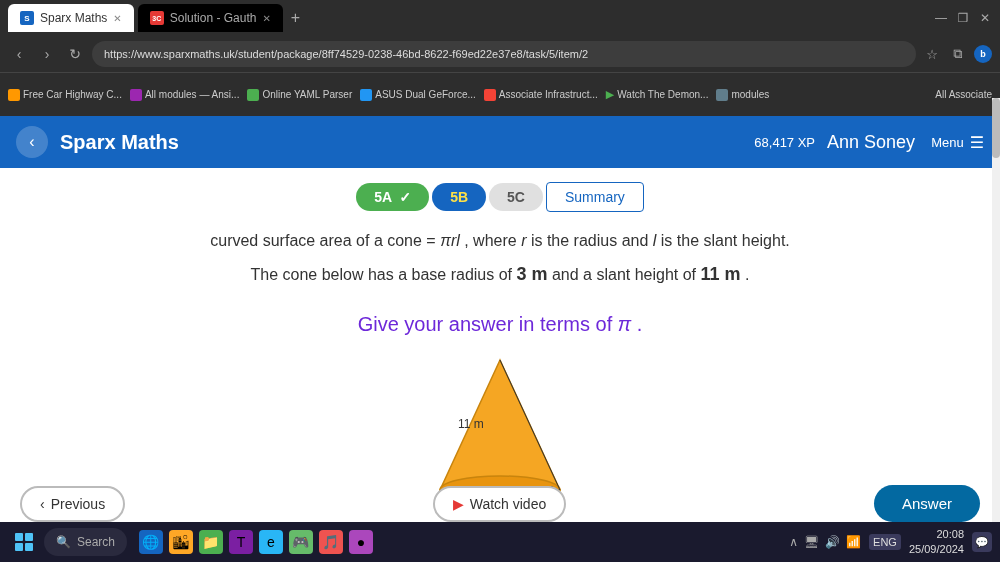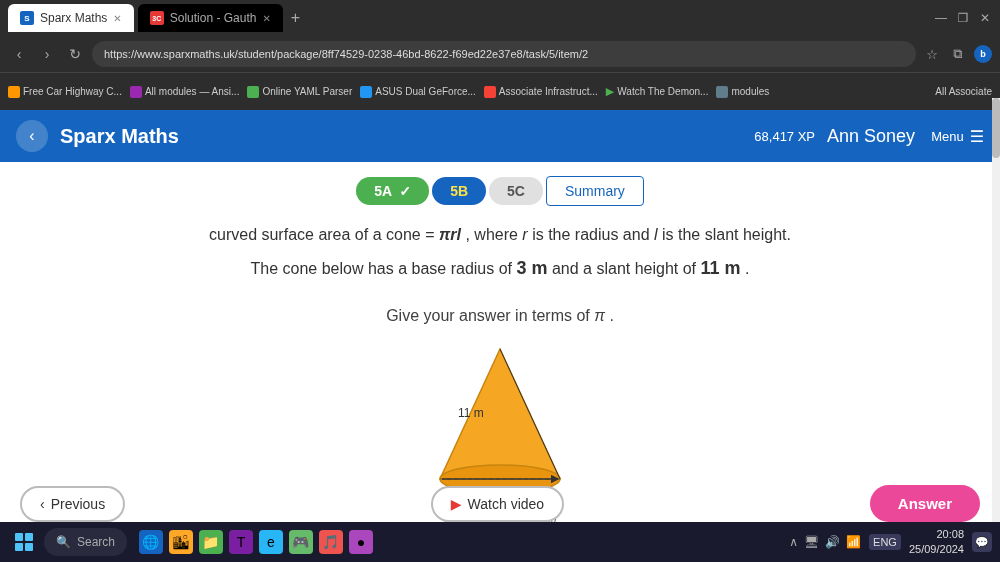--- a/index.html
+++ b/index.html
@@ -19,21 +19,21 @@
     .window-controls { margin-left: auto; display: flex; gap: 8px; align-items: center; }
     .win-btn { width: 14px; height: 14px; color: #aaa; font-size: 12px; cursor: pointer; display: flex; align-items: center; justify-content: center; }
 
     .address-bar { background: #2d2d2d; padding: 4px 8px; display: flex; align-items: center; gap: 6px; height: 36px; }
     .nav-btn { color: #aaa; font-size: 14px; cursor: pointer; width: 22px; display: flex; align-items: center; justify-content: center; }
     .address-input { flex: 1; background: #3d3d3d; border: none; border-radius: 16px; padding: 4px 12px; color: #ddd; font-size: 11px; outline: none; height: 26px; }
     .addr-icons { display: flex; gap: 6px; align-items: center; }
     .addr-icon { color: #aaa; font-size: 13px; cursor: pointer; width: 20px; text-align: center; }
     .profile-circle { width: 18px; height: 18px; background: #1565c0; border-radius: 50%; display: flex; align-items: center; justify-content: center; color: white; font-size: 9px; font-weight: bold; }
 
-    .bookmarks-bar { background: #2d2d2d; padding: 2px 8px; display: flex; align-items: center; gap: 8px; height: 38px; border-top: 1px solid #444; }
+    .bookmarks-bar { background: #2d2d2d; padding: 2px 8px; display: flex; align-items: center; gap: 8px; height: 44px; border-top: 1px solid #444; }
     .bookmark-item { color: #ccc; font-size: 10px; cursor: pointer; white-space: nowrap; display: flex; align-items: center; gap: 3px; }
     .bookmark-icon { width: 12px; height: 12px; border-radius: 2px; background: #555; flex-shrink: 0; }
     .bookmark-all { margin-left: auto; color: #ccc; font-size: 10px; }
 
     
     .sparx-header { background: #1565c0; color: white; display: flex; align-items: center; padding: 0 16px; height: 52px; }
     .header-back { width: 32px; height: 32px; background: rgba(255,255,255,0.2); border-radius: 50%; display: flex; align-items: center; justify-content: center; cursor: pointer; color: white; font-size: 16px; margin-right: 12px; }
     .header-title { font-size: 20px; font-weight: bold; color: white; flex: 1; }
     .header-xp { font-size: 13px; margin-right: 12px; }
     .header-user { font-size: 18px; margin-right: 16px; }
@@ -47,33 +47,33 @@
     .task-tab.inactive { background: #e0e0e0; color: #555; }
     .task-tab.summary { background: transparent; color: #1565c0; border: 1px solid #1565c0; border-radius: 4px; font-weight: normal; }
     .check-icon { margin-left: 4px; }
 
     
     .content-area { padding: 10px 40px; text-align: center; }
     .formula-line { font-size: 16px; color: #333; margin-bottom: 14px; }
     .problem-line { font-size: 16px; color: #333; margin-bottom: 28px; }
     .highlight-val { font-weight: bold; font-size: 18px; color: #333; }
     .work-out { font-size: 16px; color: #333; margin-bottom: 6px; }
-    .pi-line { font-size: 16px; color: #404040; margin-bottom: 14px; }
+    .pi-line { font-size: 20px; color: #6d28d9; margin-bottom: 14px; }
 
     
     .cone-container { display: flex; justify-content: center; margin: 10px 0 6px; }
 
     .not-drawn { color: #666; font-size: 12px; margin-bottom: 10px; }
 
     
     .bottom-bar { position: absolute; bottom: 40px; left: 0; right: 0; display: flex; align-items: center; justify-content: space-between; padding: 0 20px; }
     .prev-btn { background: white; border: 2px solid #bbb; border-radius: 20px; padding: 8px 18px; font-size: 14px; cursor: pointer; display: flex; align-items: center; gap: 6px; color: #333; }
     .watch-btn { background: white; border: 2px solid #bbb; border-radius: 20px; padding: 8px 18px; font-size: 14px; cursor: pointer; display: flex; align-items: center; gap: 6px; color: #333; }
     .watch-icon { color: #e53935; font-size: 14px; }
-    .answer-btn { background: #ec4899; color: white; border: none; border-radius: 20px; padding: 10px 28px; font-size: 15px; font-weight: bold; cursor: pointer; }
+    .answer-btn { background: #0369a1; color: white; border: none; border-radius: 20px; padding: 10px 28px; font-size: 15px; font-weight: normal; cursor: pointer; }
 
     
     .scroll-track { position: absolute; right: 0; top: 98px; bottom: 40px; width: 8px; background: #f0f0f0; }
     .scroll-thumb { position: absolute; top: 0; width: 8px; height: 60px; background: #bbb; border-radius: 4px; }
 
     
     .taskbar { position: absolute; bottom: 0; left: 0; right: 0; height: 40px; background: #1a1a2e; display: flex; align-items: center; padding: 0 8px; gap: 4px; }
     .taskbar-start { width: 32px; height: 32px; display: flex; align-items: center; justify-content: center; }
     .win-logo { width: 18px; height: 18px; display: grid; grid-template-columns: 1fr 1fr; gap: 2px; }
     .win-square { background: #4fc3f7; border-radius: 1px; }
@@ -183,21 +183,21 @@
   </button>
   <button class="task-tab summary">
     <span>Summary</span>
   </button>
 </div>
 
 <div class="content-area">
 
   <div class="formula-line">
     <span>curved surface area of a cone = </span>
-    <span style="font-style:italic;font-weight:bold;">πrl</span>
+    <span style="font-style:italic;">πrl</span>
     <span>, where </span>
     <span style="font-style:italic;">r</span>
     <span> is the radius and </span>
     <span style="font-style:italic;">l</span>
     <span> is the slant height.</span>
   </div>
 
   <div class="problem-line">
     <span>The cone below has a base radius of </span>
     <span class="highlight-val">3 m</span>

